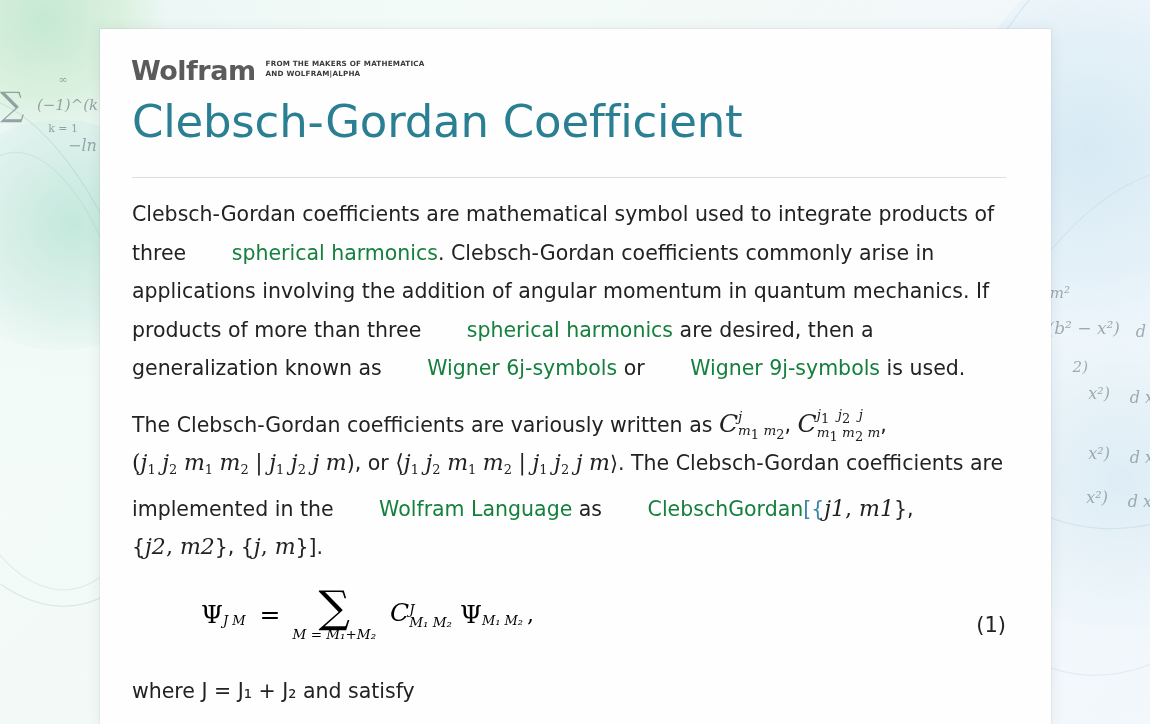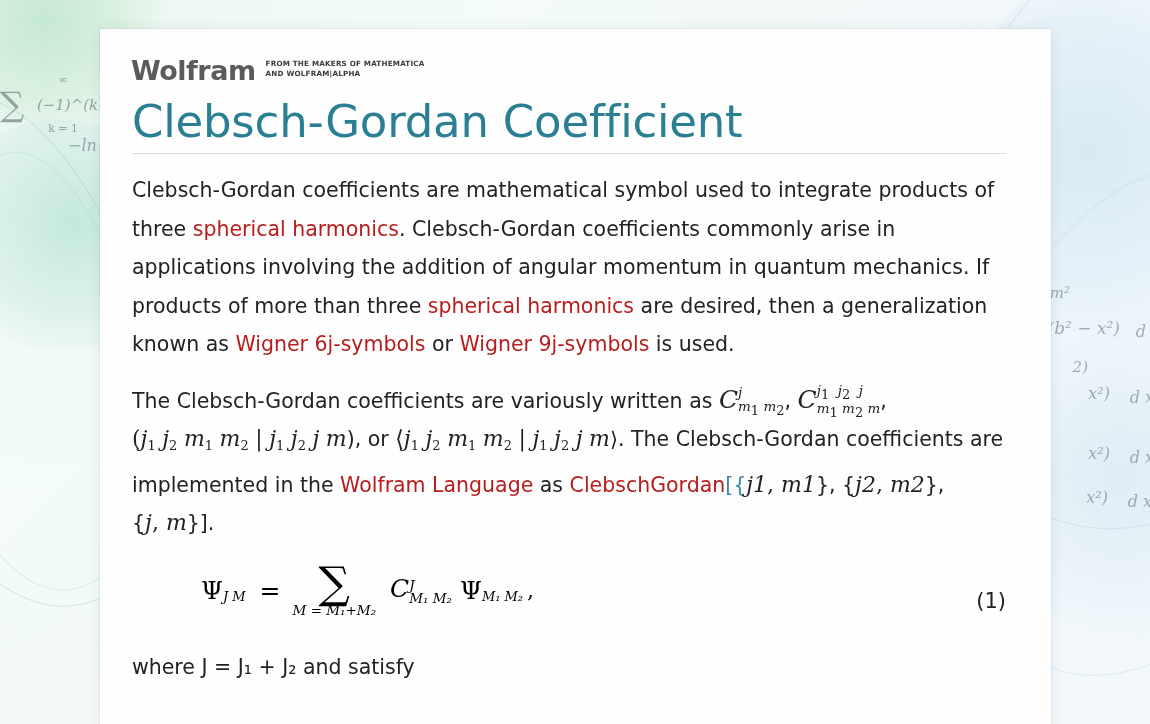--- a/index.html
+++ b/index.html
@@ -160,38 +160,39 @@
     text-transform: uppercase;
   }
 
   
   h1.title {
     font-family: "DejaVu Sans", sans-serif;
     font-weight: normal;
     font-size: 45px;
     color: #2a7f92;
     margin: 10px 0 0 1px;
-    padding-bottom: 4px;
+    padding-bottom: 28px;
     border-bottom: 1px solid #dedede;
     letter-spacing: -0.2px;
     line-height: 1.2;
   }
 
   
   .body-text {
     font-family: "DejaVu Sans", sans-serif;
     font-size: 20.5px;
     line-height: 38.5px;
     color: #222222;
     margin: 17px 0 0 1px;
   }
   .body-text.tight { margin-top: 12px; }
   a.link {
-    color: #b91c1c;
+    color: #15803d;
     text-decoration: none;
+    margin-left: 39px;
   }
   .mono-link { color: #3b87a8; }
 
   
   .mi {
     font-family: "DejaVu Serif", serif;
     font-style: italic;
     font-size: 22px;
   }
   .mn, .mo {

